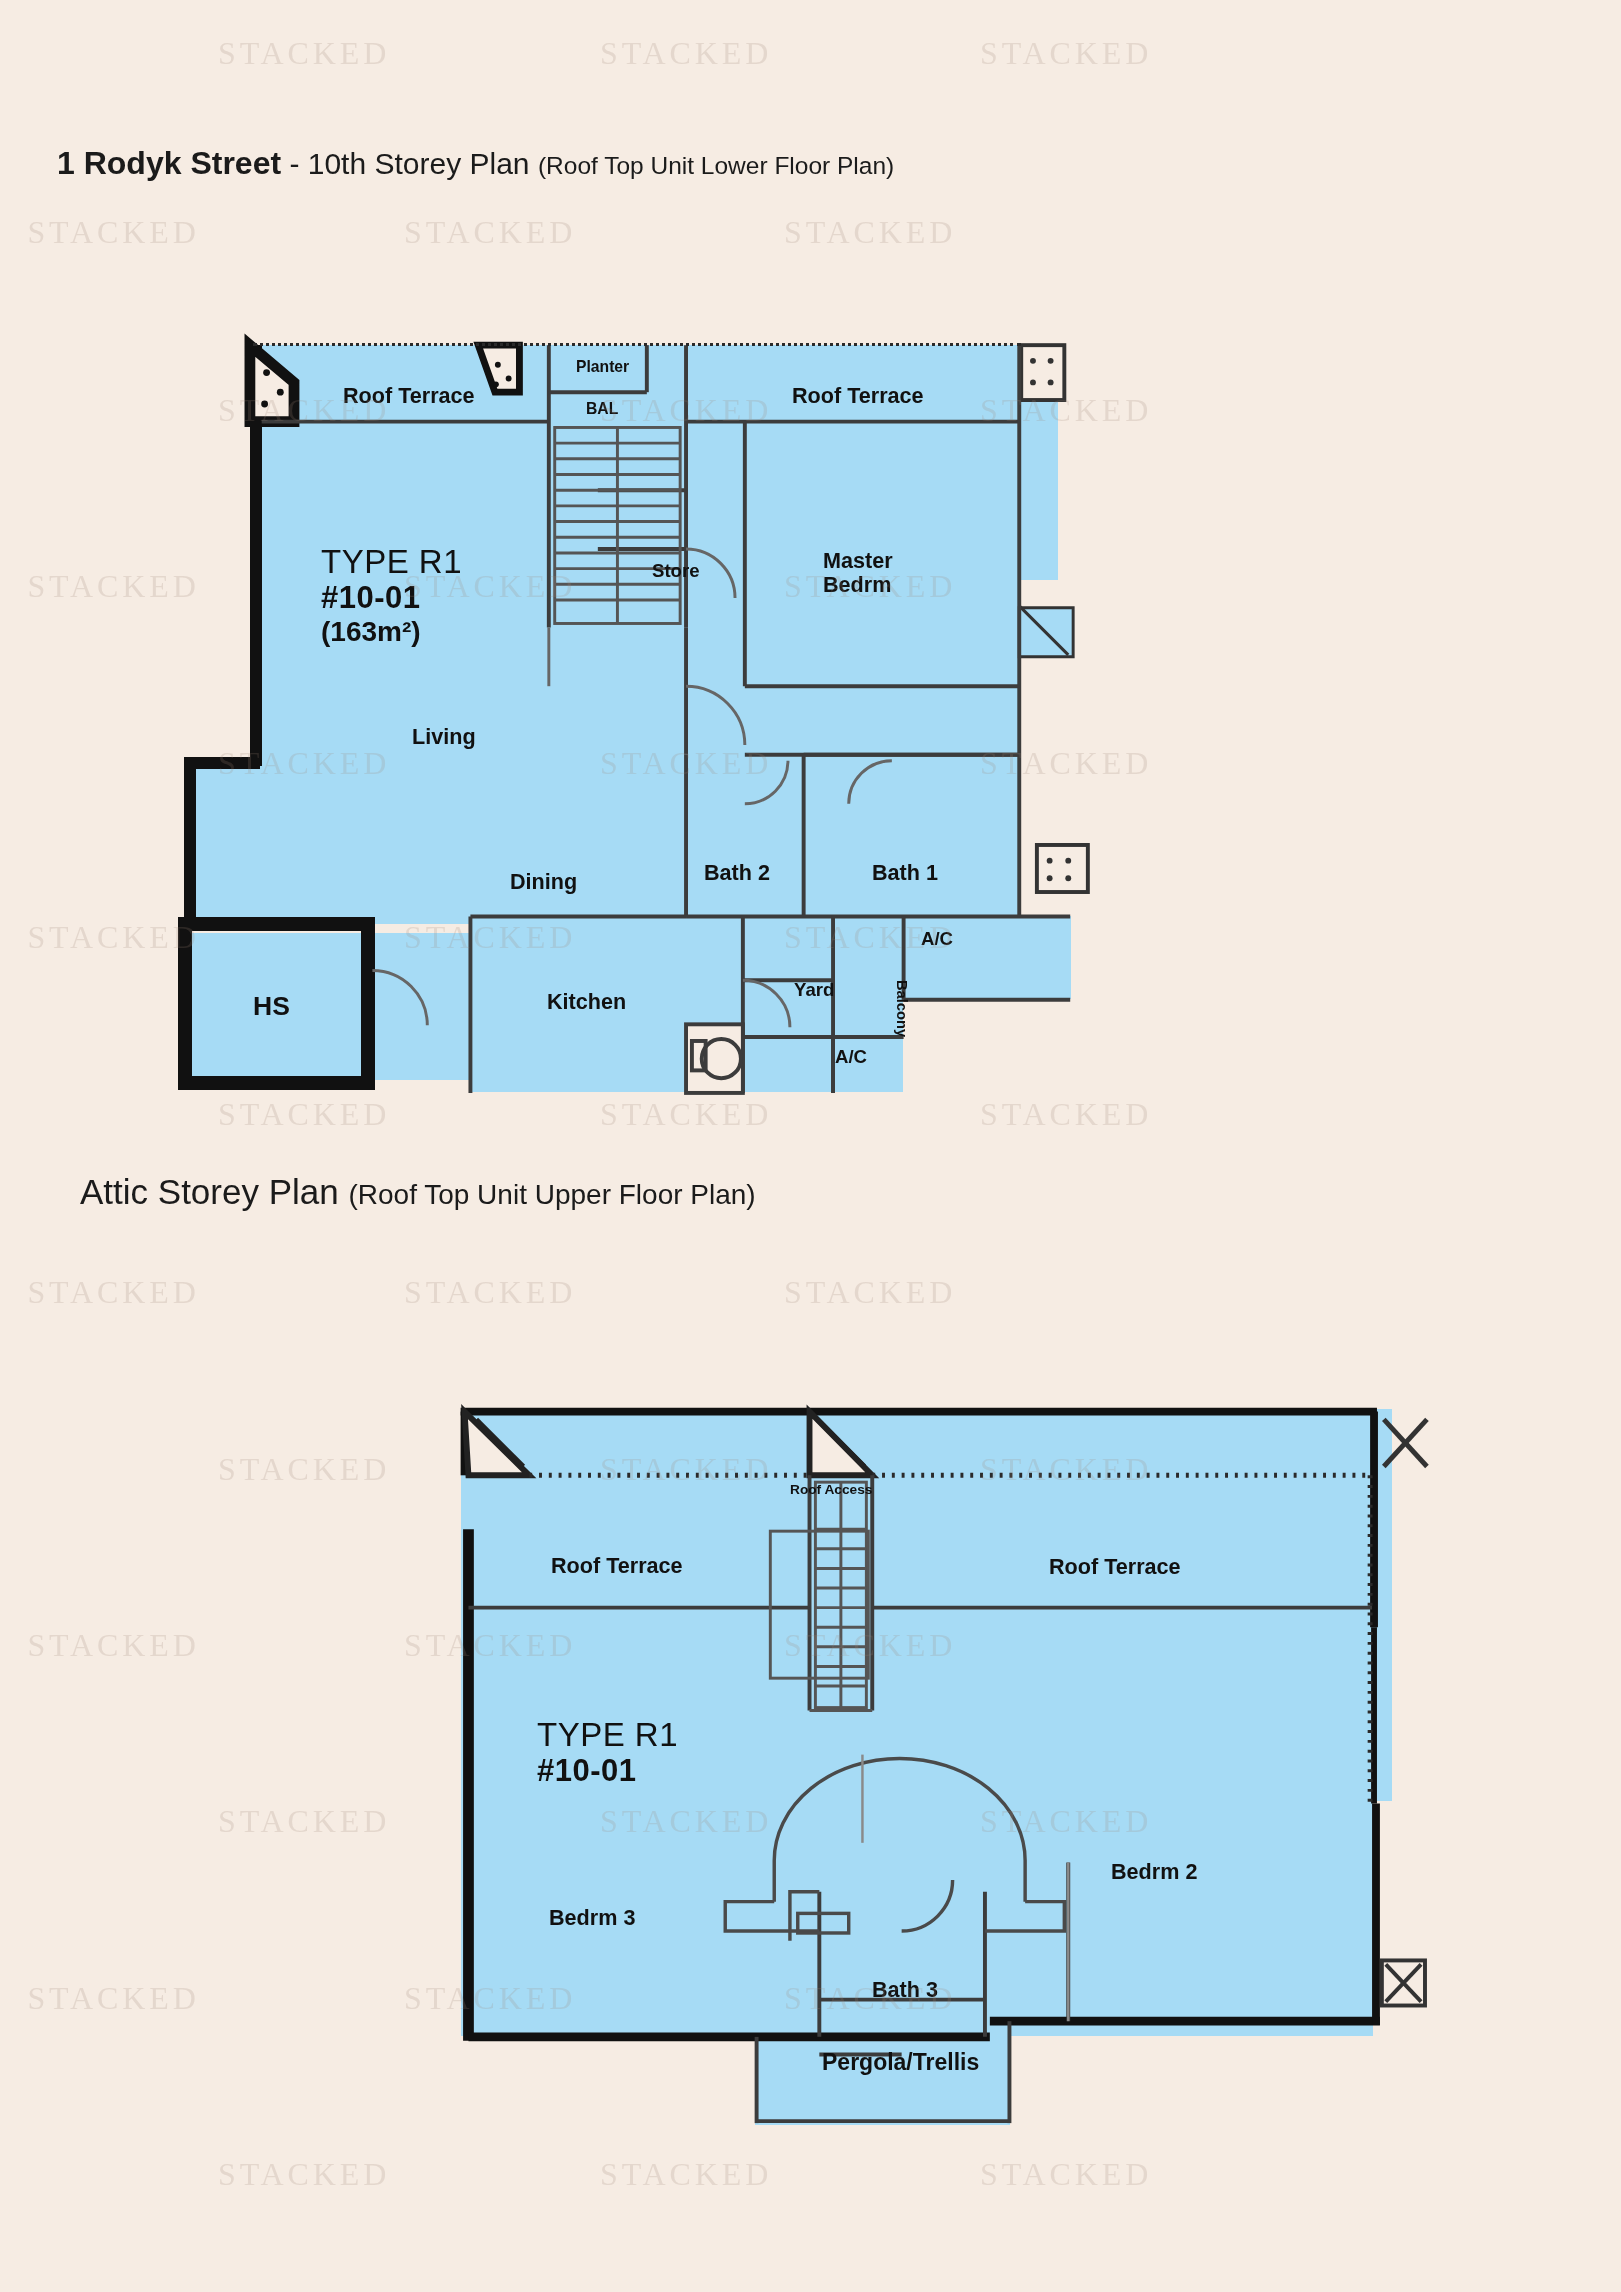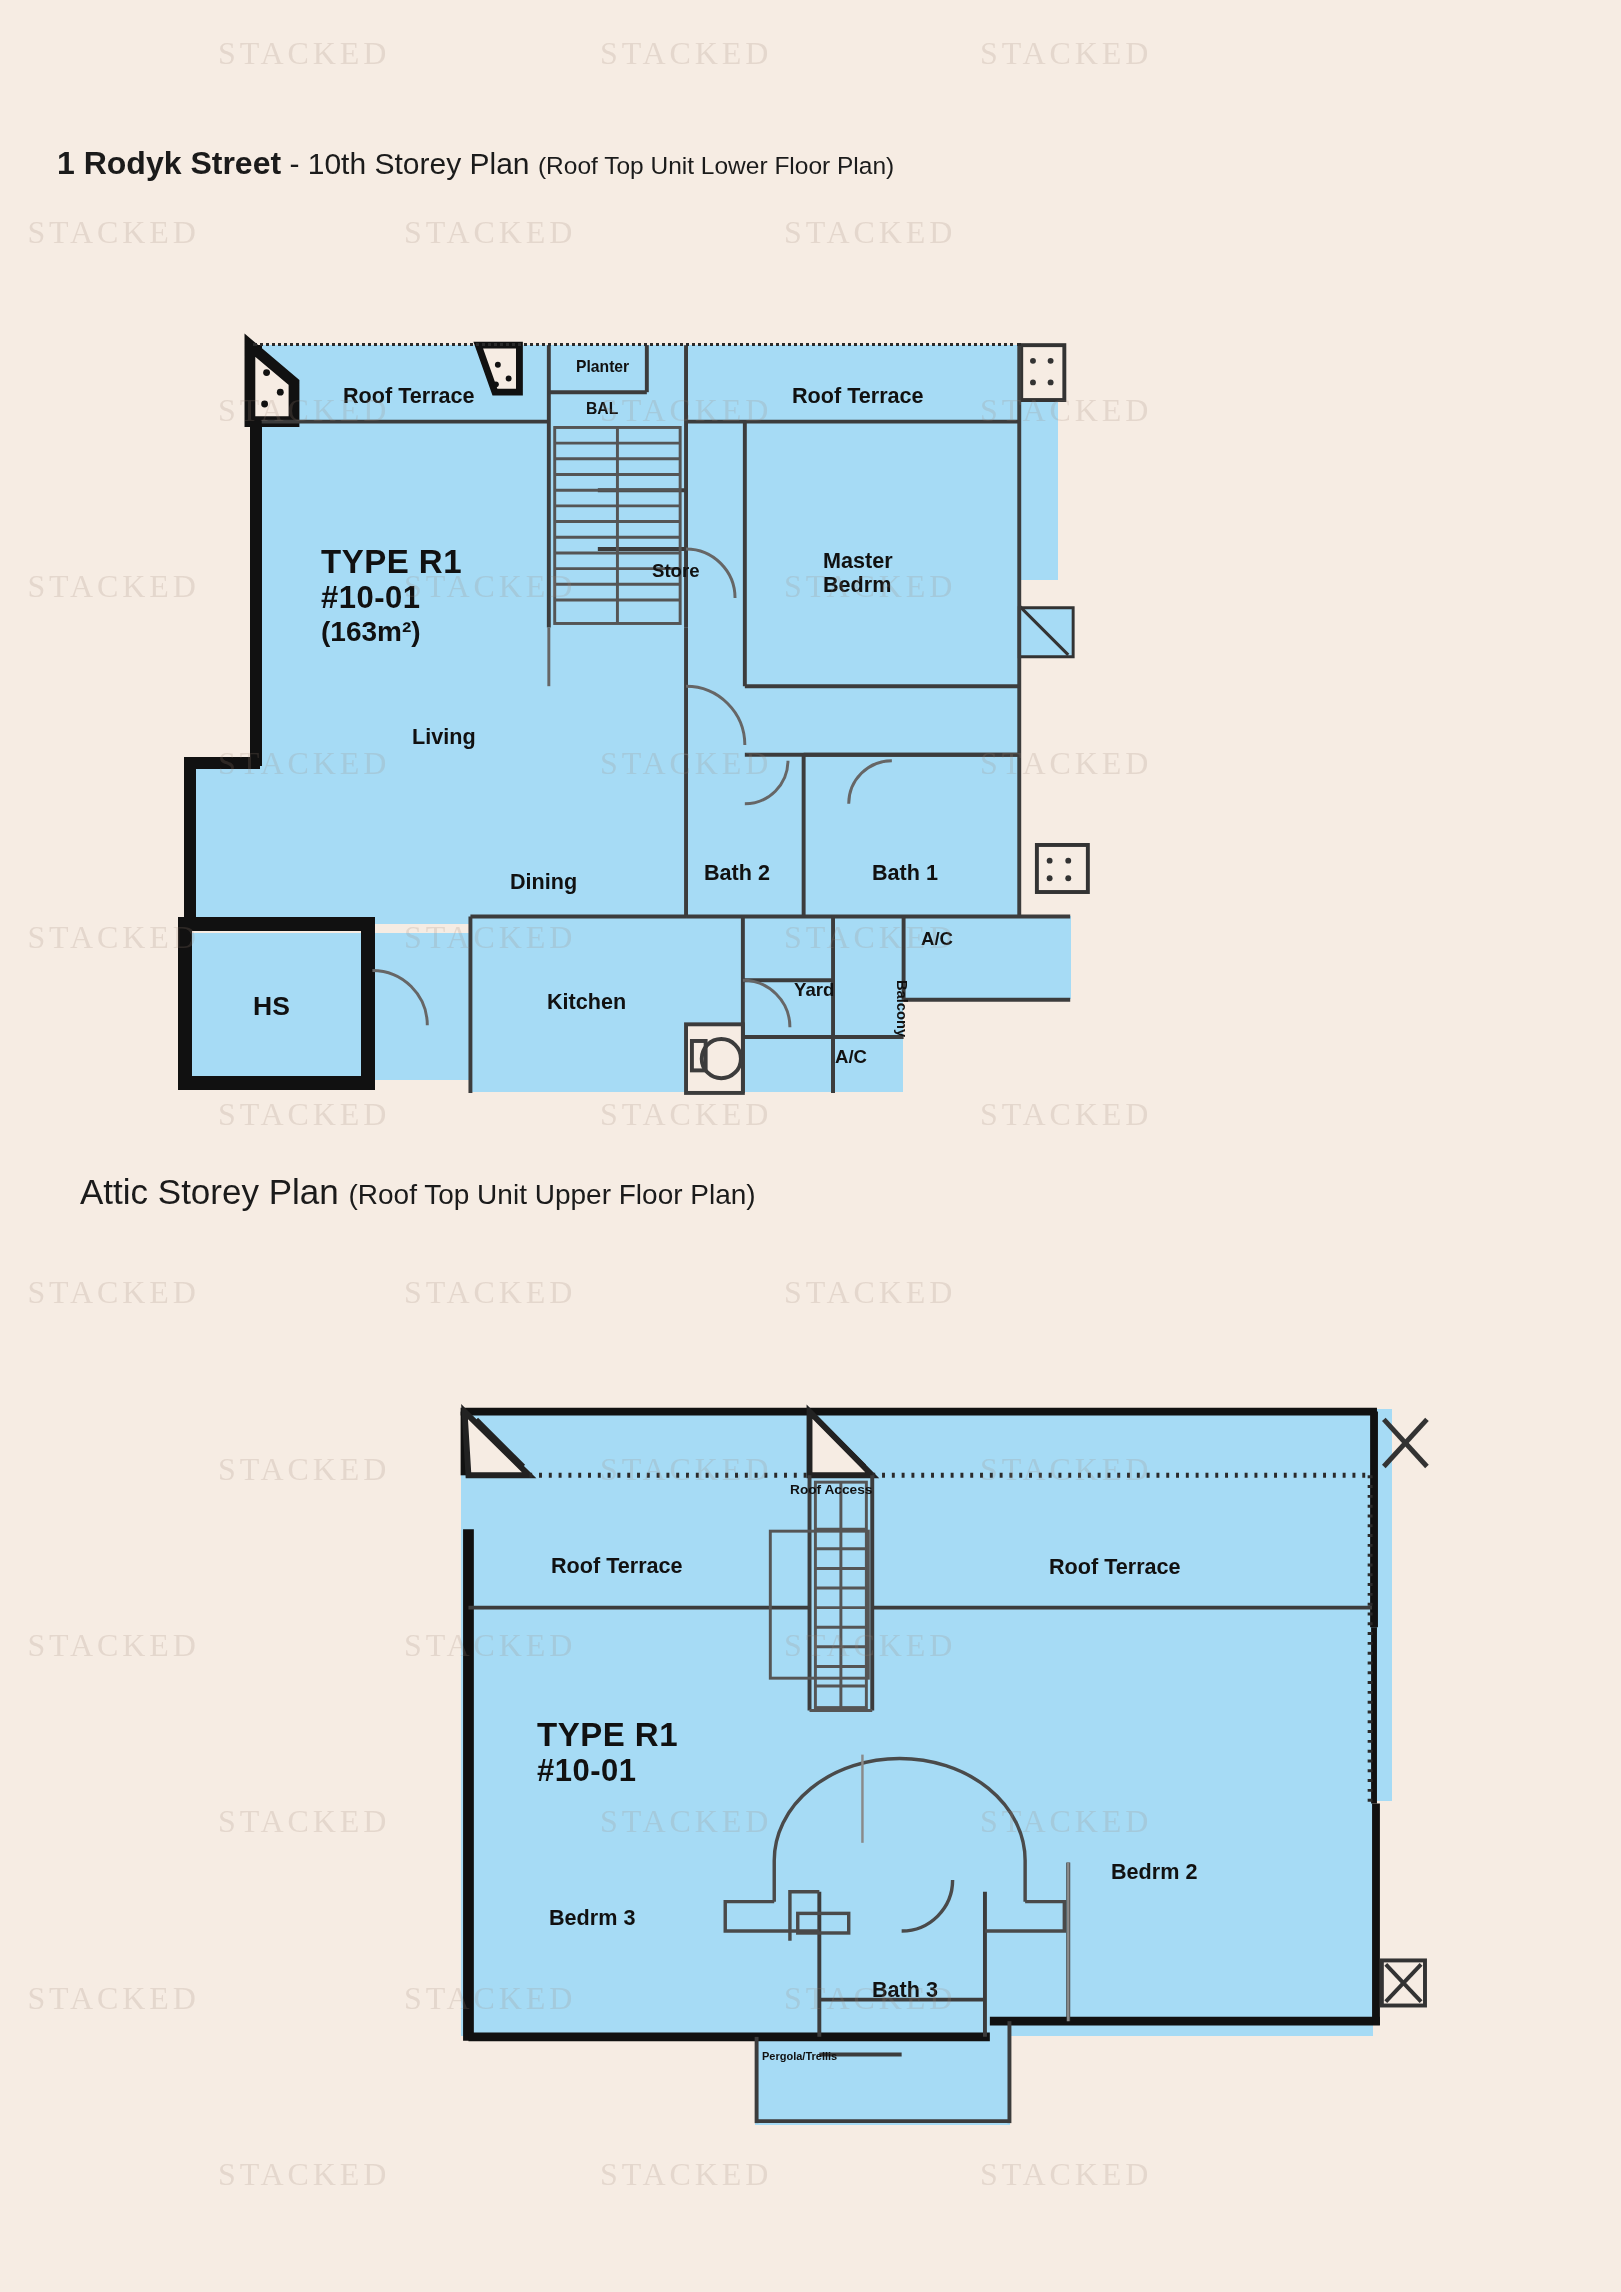--- a/index.html
+++ b/index.html
@@ -88,21 +88,21 @@
     position: absolute;
     color: #111;
     font-family: "Liberation Sans", sans-serif;
     font-weight: bold;
     white-space: nowrap;
     line-height: 1.12;
   }
   .lbl-room   { font-size: 21.6px; font-weight: bold; }
   .lbl-small  { font-size: 18.6px; font-weight: bold; }
   .lbl-tiny   { font-size: 15.7px; font-weight: bold; }
-  .lbl-type   { font-size: 33px; font-weight: bold; letter-spacing: 0.5px; }
+  .lbl-type   { font-size: 33px; font-weight: normal; letter-spacing: 0.5px; }
   .lbl-unit   { font-size: 31px; font-weight: bold; letter-spacing: 0.5px; }
   .lbl-area   { font-size: 28px; font-weight: bold; }
   .lbl-vert {
     transform: rotate(90deg);
     transform-origin: 0 0;
     font-size: 14.7px;
   }
   .svg-layer {
     position: absolute;
     inset: 0;
@@ -413,20 +413,20 @@
       <line x1="880" y1="1790" x2="880" y2="1880"></line>
     </g>
   </svg>
 
   <div class="lbl lbl-room" style="left:551px; top:1607px; transform:translateY(-53px);">Roof Terrace</div>
   <div class="lbl lbl-room" style="left:1049px; top:1555px;">Roof Terrace</div>
   <div class="lbl lbl-tiny" style="left:790px; top:1482px; font-size:13.7px;">Roof Access</div>
   <div class="lbl lbl-room" style="left:549px; top:1906px;">Bedrm 3</div>
   <div class="lbl lbl-room" style="left:1111px; top:1860px;">Bedrm 2</div>
   <div class="lbl lbl-room" style="left:872px; top:1978px;">Bath 3</div>
-  <div class="lbl lbl-small" style="left:762px; top:2050px; font-size:11px;">Pergola/Trellis</div>
+  <div class="lbl lbl-small" style="left:822px; top:2050px; font-size:23px;">Pergola/Trellis</div>
 
   <div class="lbl" style="left:537px; top:1717px;">
     <div class="lbl-type" style="position:relative;">TYPE R1</div>
     <div class="lbl-unit" style="position:relative;">#10-01</div>
   </div>
 </div>
 
 
 </body></html>

